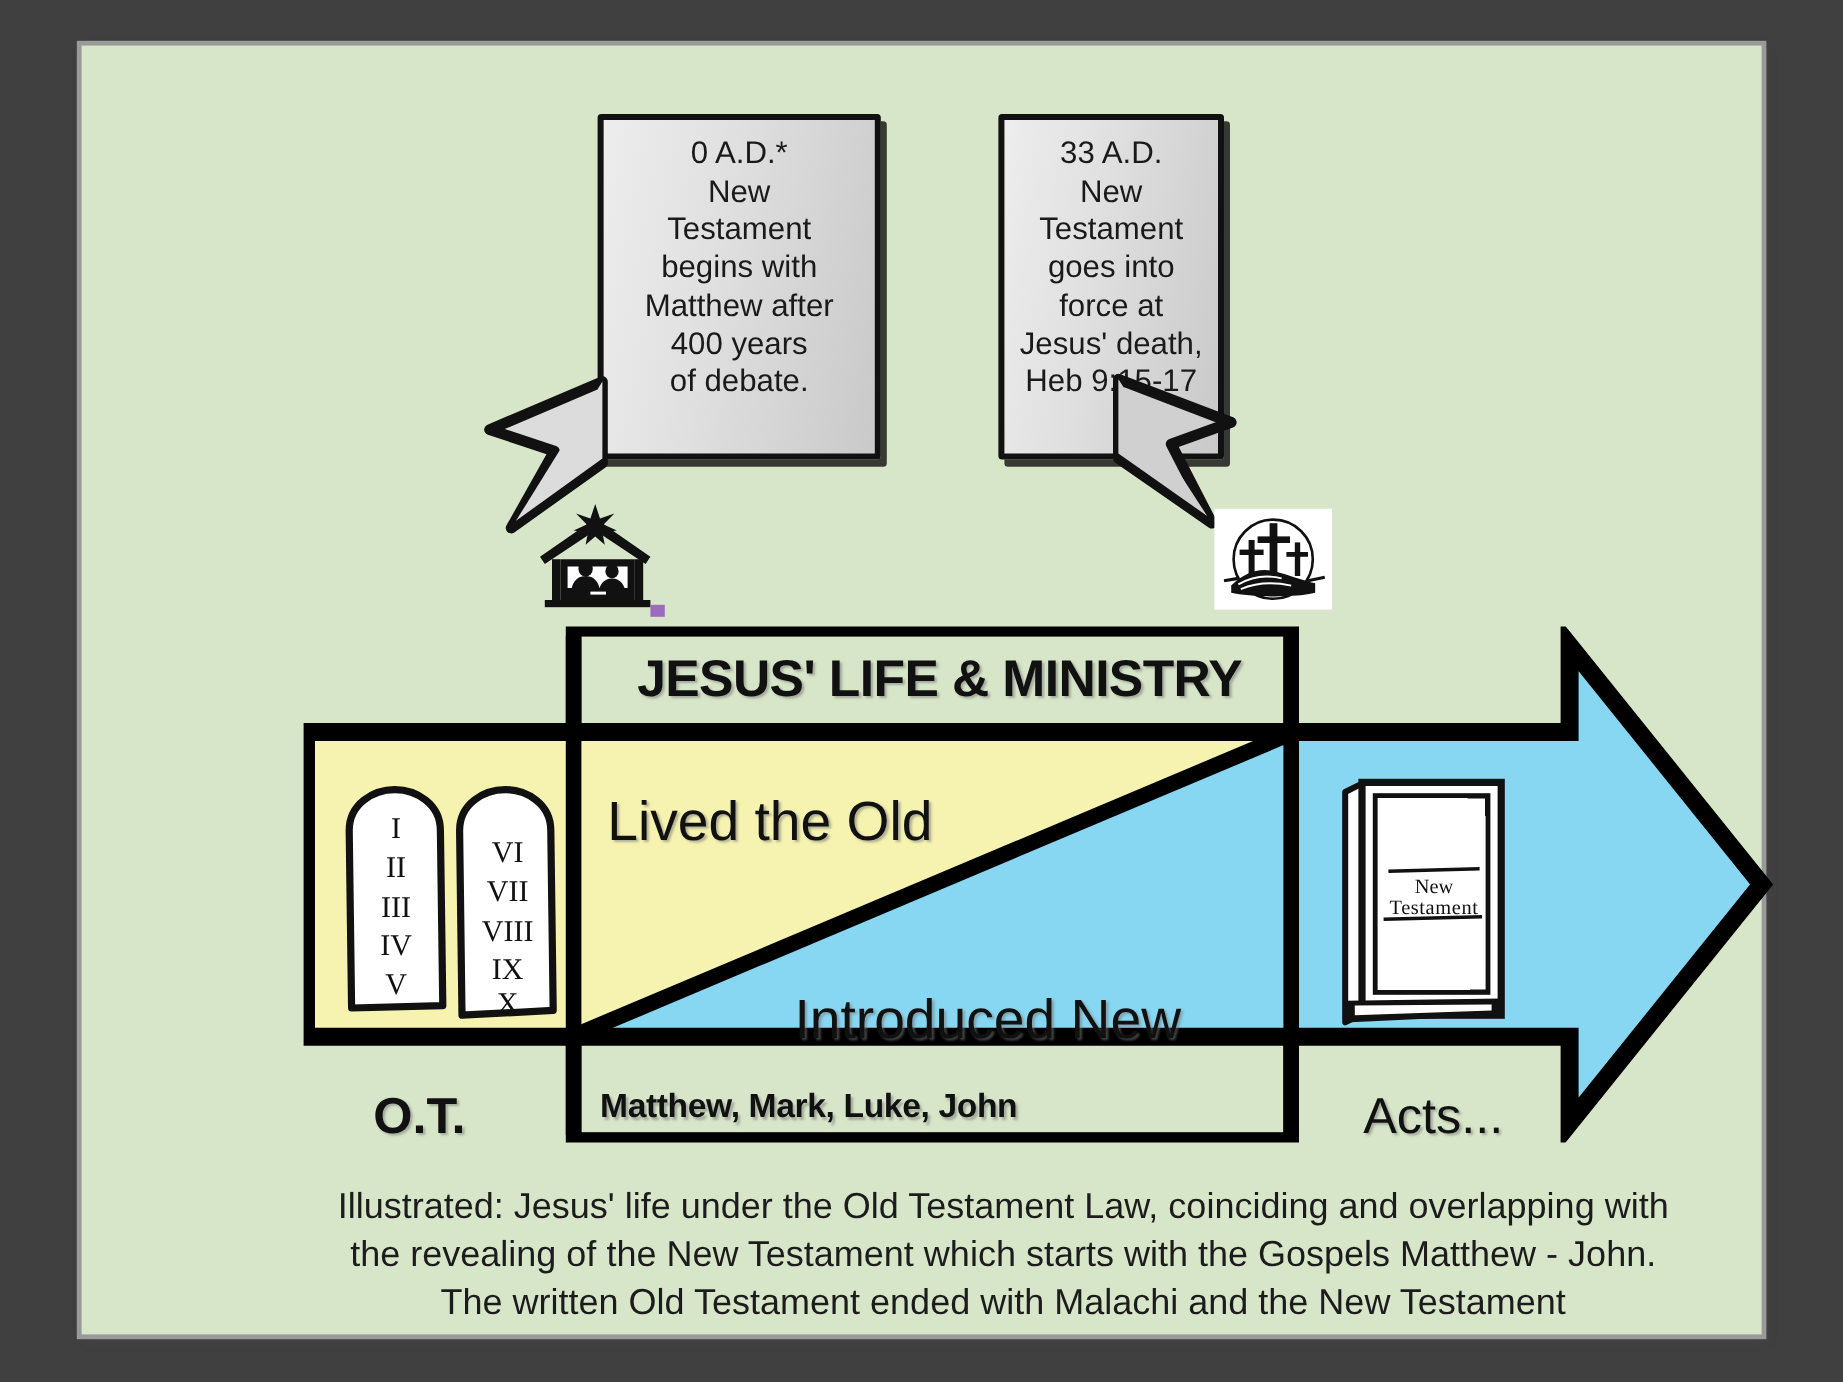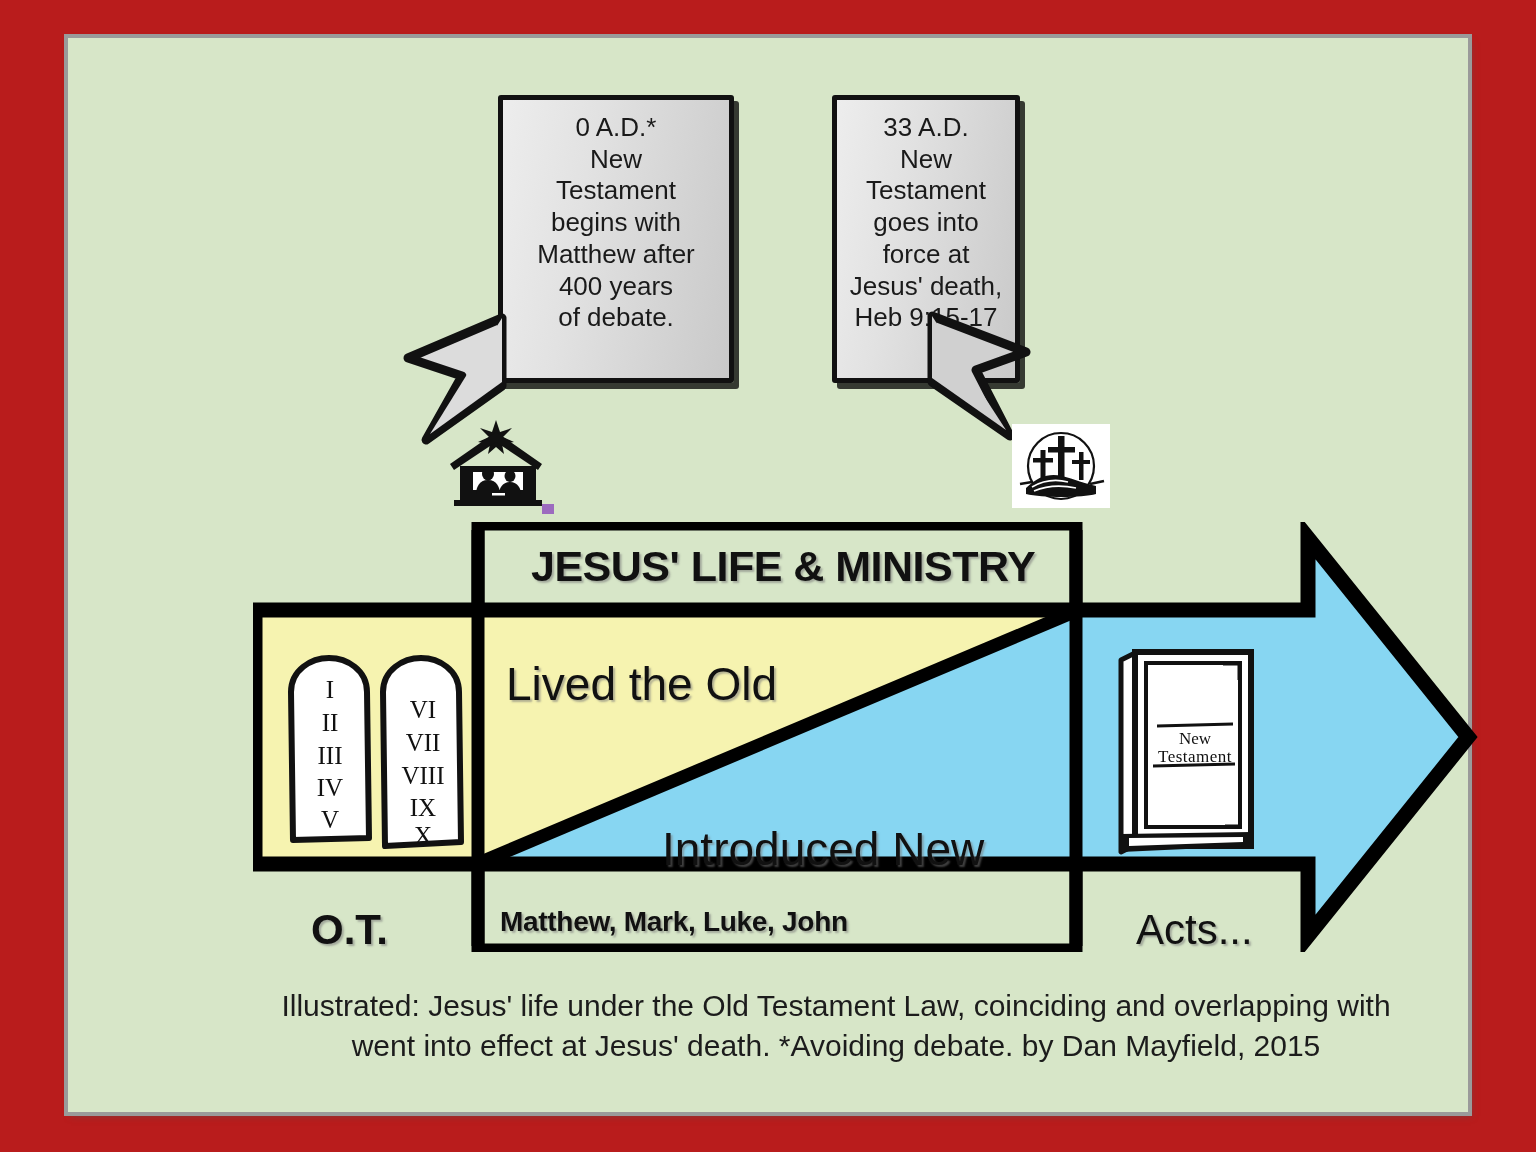--- a/index.html
+++ b/index.html
@@ -1,21 +1,21 @@
 <!DOCTYPE html>
 <html><head>
 <meta charset="utf-8">
 <style>
   html,body{margin:0;padding:0;background:#ffffff;}
   body{
     width:1536px;height:1152px;
     font-family:"Liberation Sans", sans-serif;
     overflow:hidden;
   }
-  #stage{position:relative;width:1536px;height:1152px;background:#b91c1c;}
+  #stage{position:relative;width:1536px;height:1152px;background:#404040;}
 
   
   #panel{
     position:absolute;left:68px;top:38px;width:1400px;height:1074px;
     background:#d7e6c8;
     box-shadow:
       0 0 0 4px #9a9a9a,
       3px 4px 7px rgba(80,80,80,.55);
   }
 
@@ -223,17 +223,18 @@
 
     <div class="dtext" id="t-jesus">JESUS' LIFE &amp; MINISTRY</div>
     <div class="dtext" id="t-lived">Lived the Old</div>
     <div class="dtext" id="t-intro">Introduced New</div>
     <div class="dtext" id="t-ot">O.T.</div>
     <div class="dtext" id="t-gospels">Matthew, Mark, Luke, John</div>
     <div class="dtext" id="t-acts">Acts...</div>
 
     <div id="caption">
       <span class="cl">Illustrated: Jesus' life under the Old Testament Law, coinciding and overlapping with</span>
-      <span class="cl">went into effect at Jesus' death. *Avoiding debate. by Dan Mayfield, 2015</span>
+      <span class="cl">the revealing of the New Testament which starts with the Gospels Matthew - John.</span>
+      <span class="cl">The written Old Testament ended with Malachi and the New Testament</span>
     </div>
 
   </div>
 </div>
 
 </body></html>

